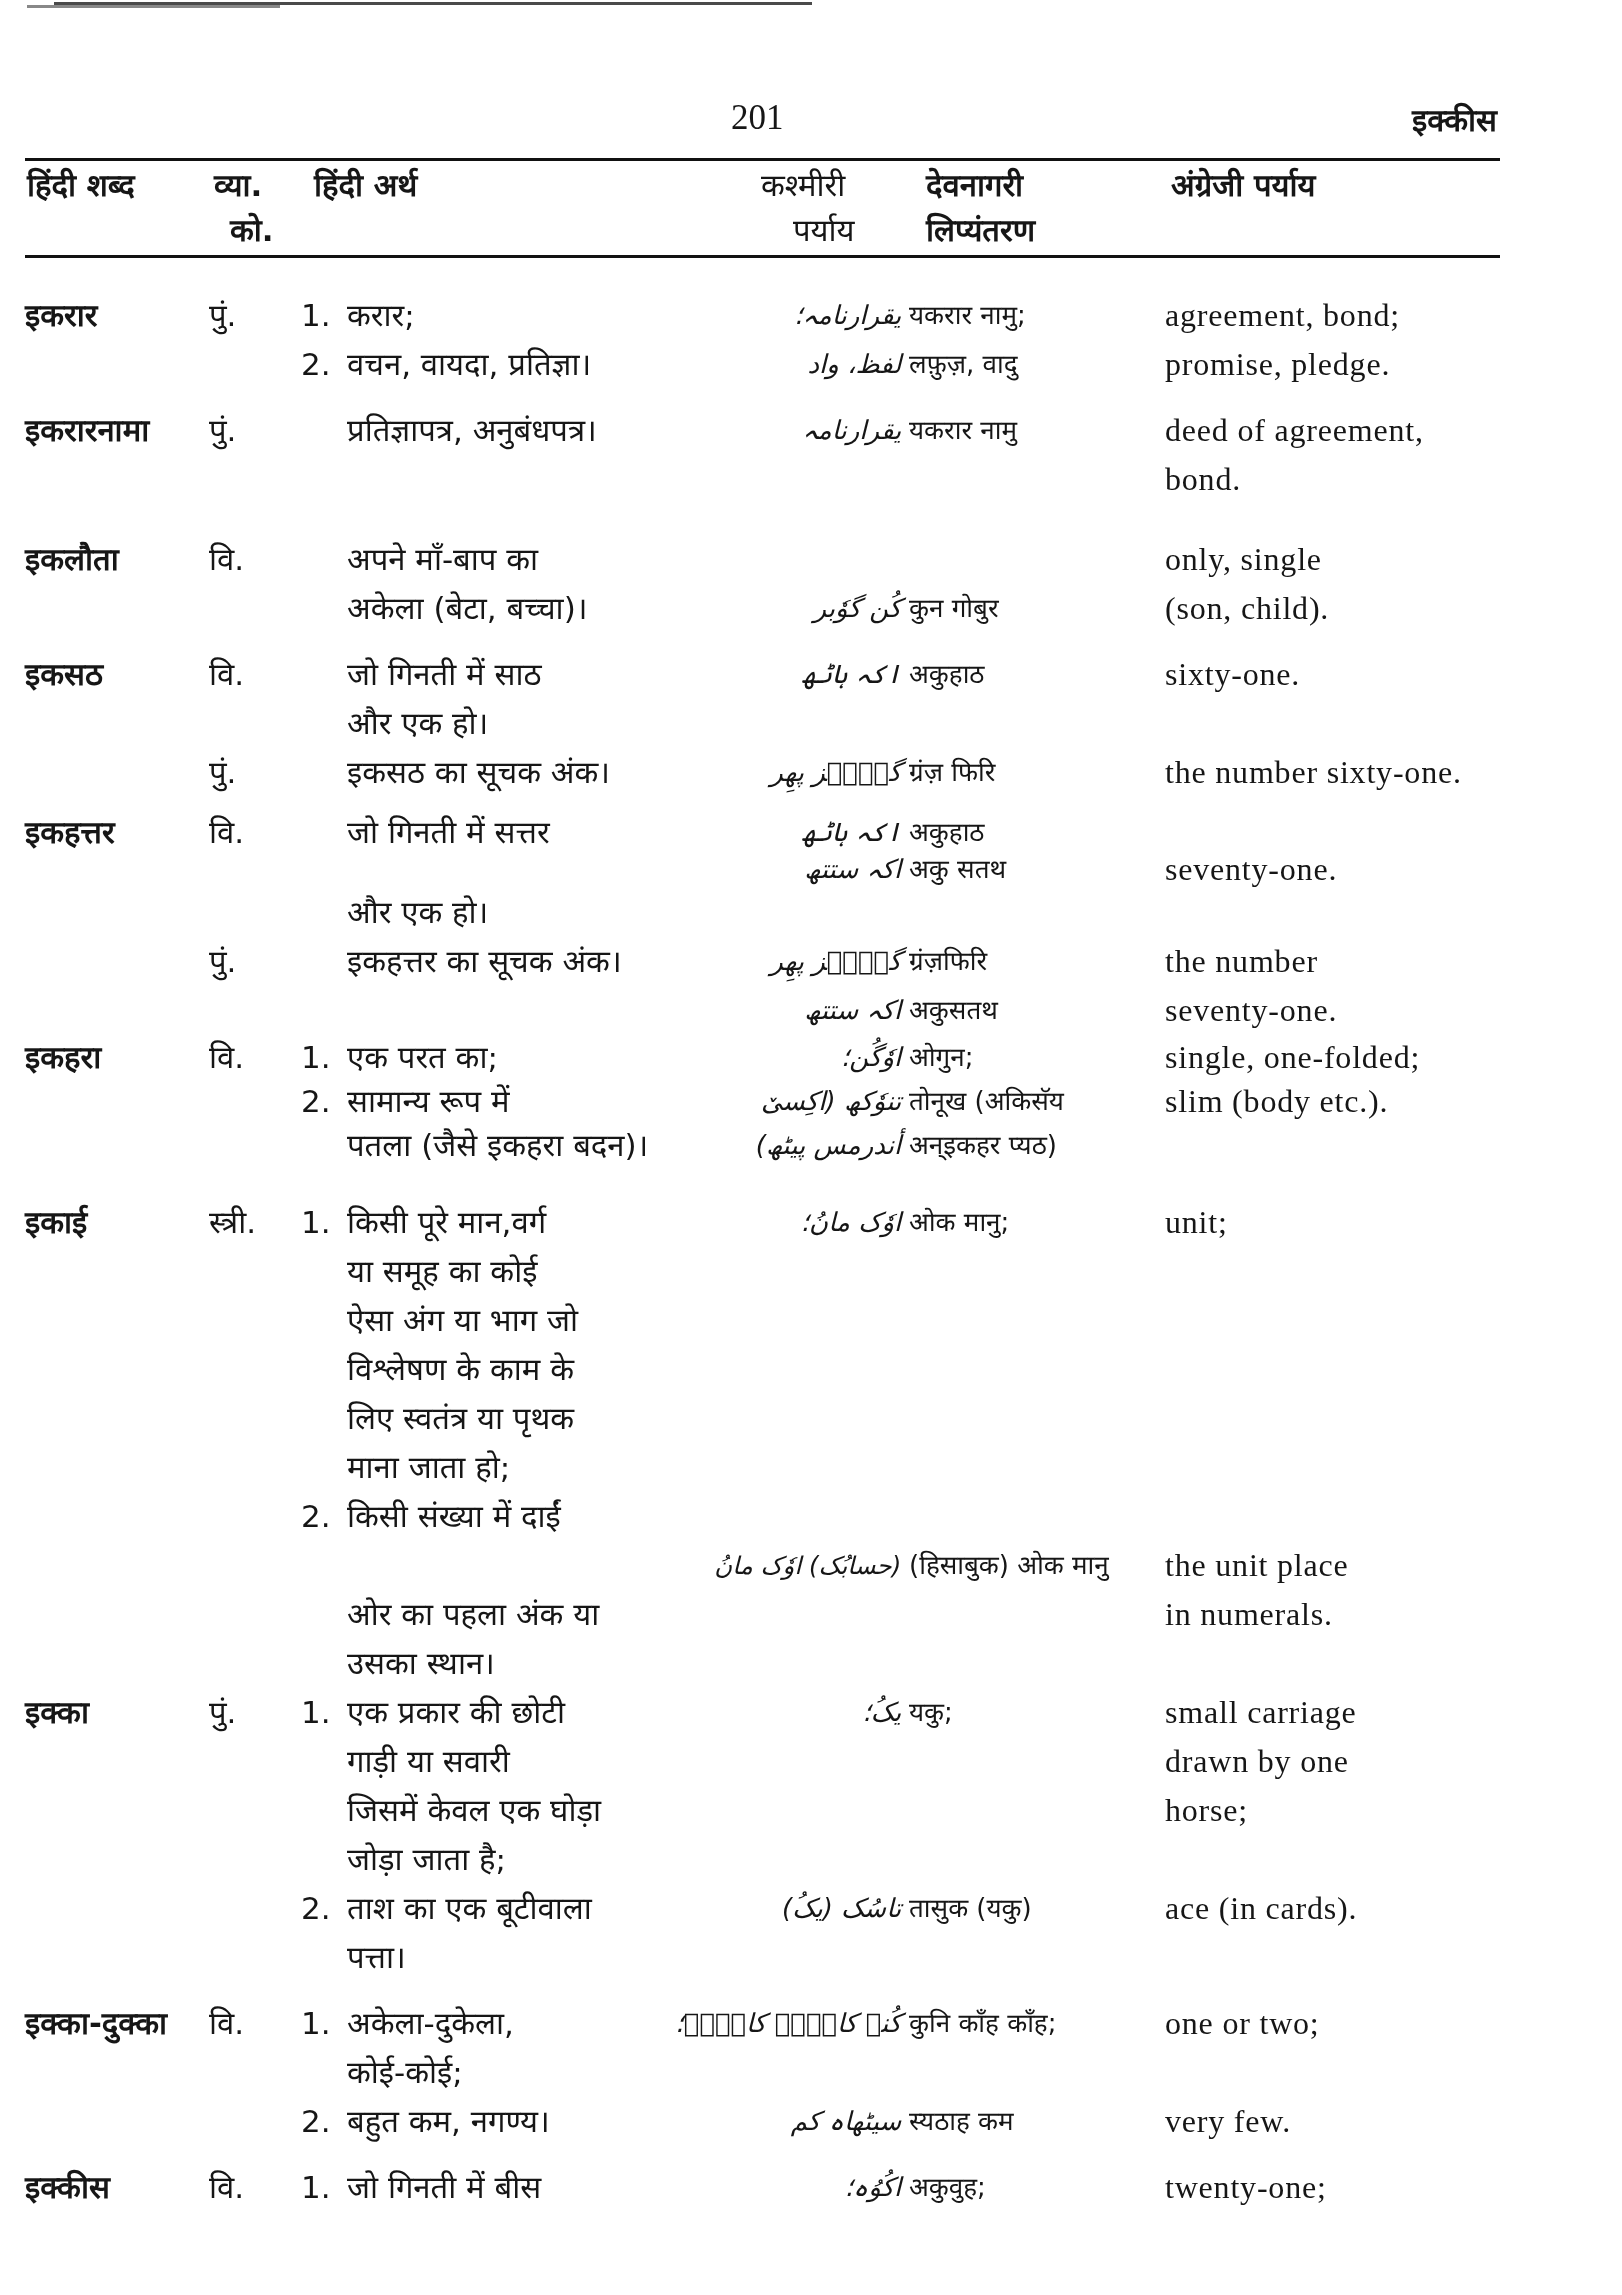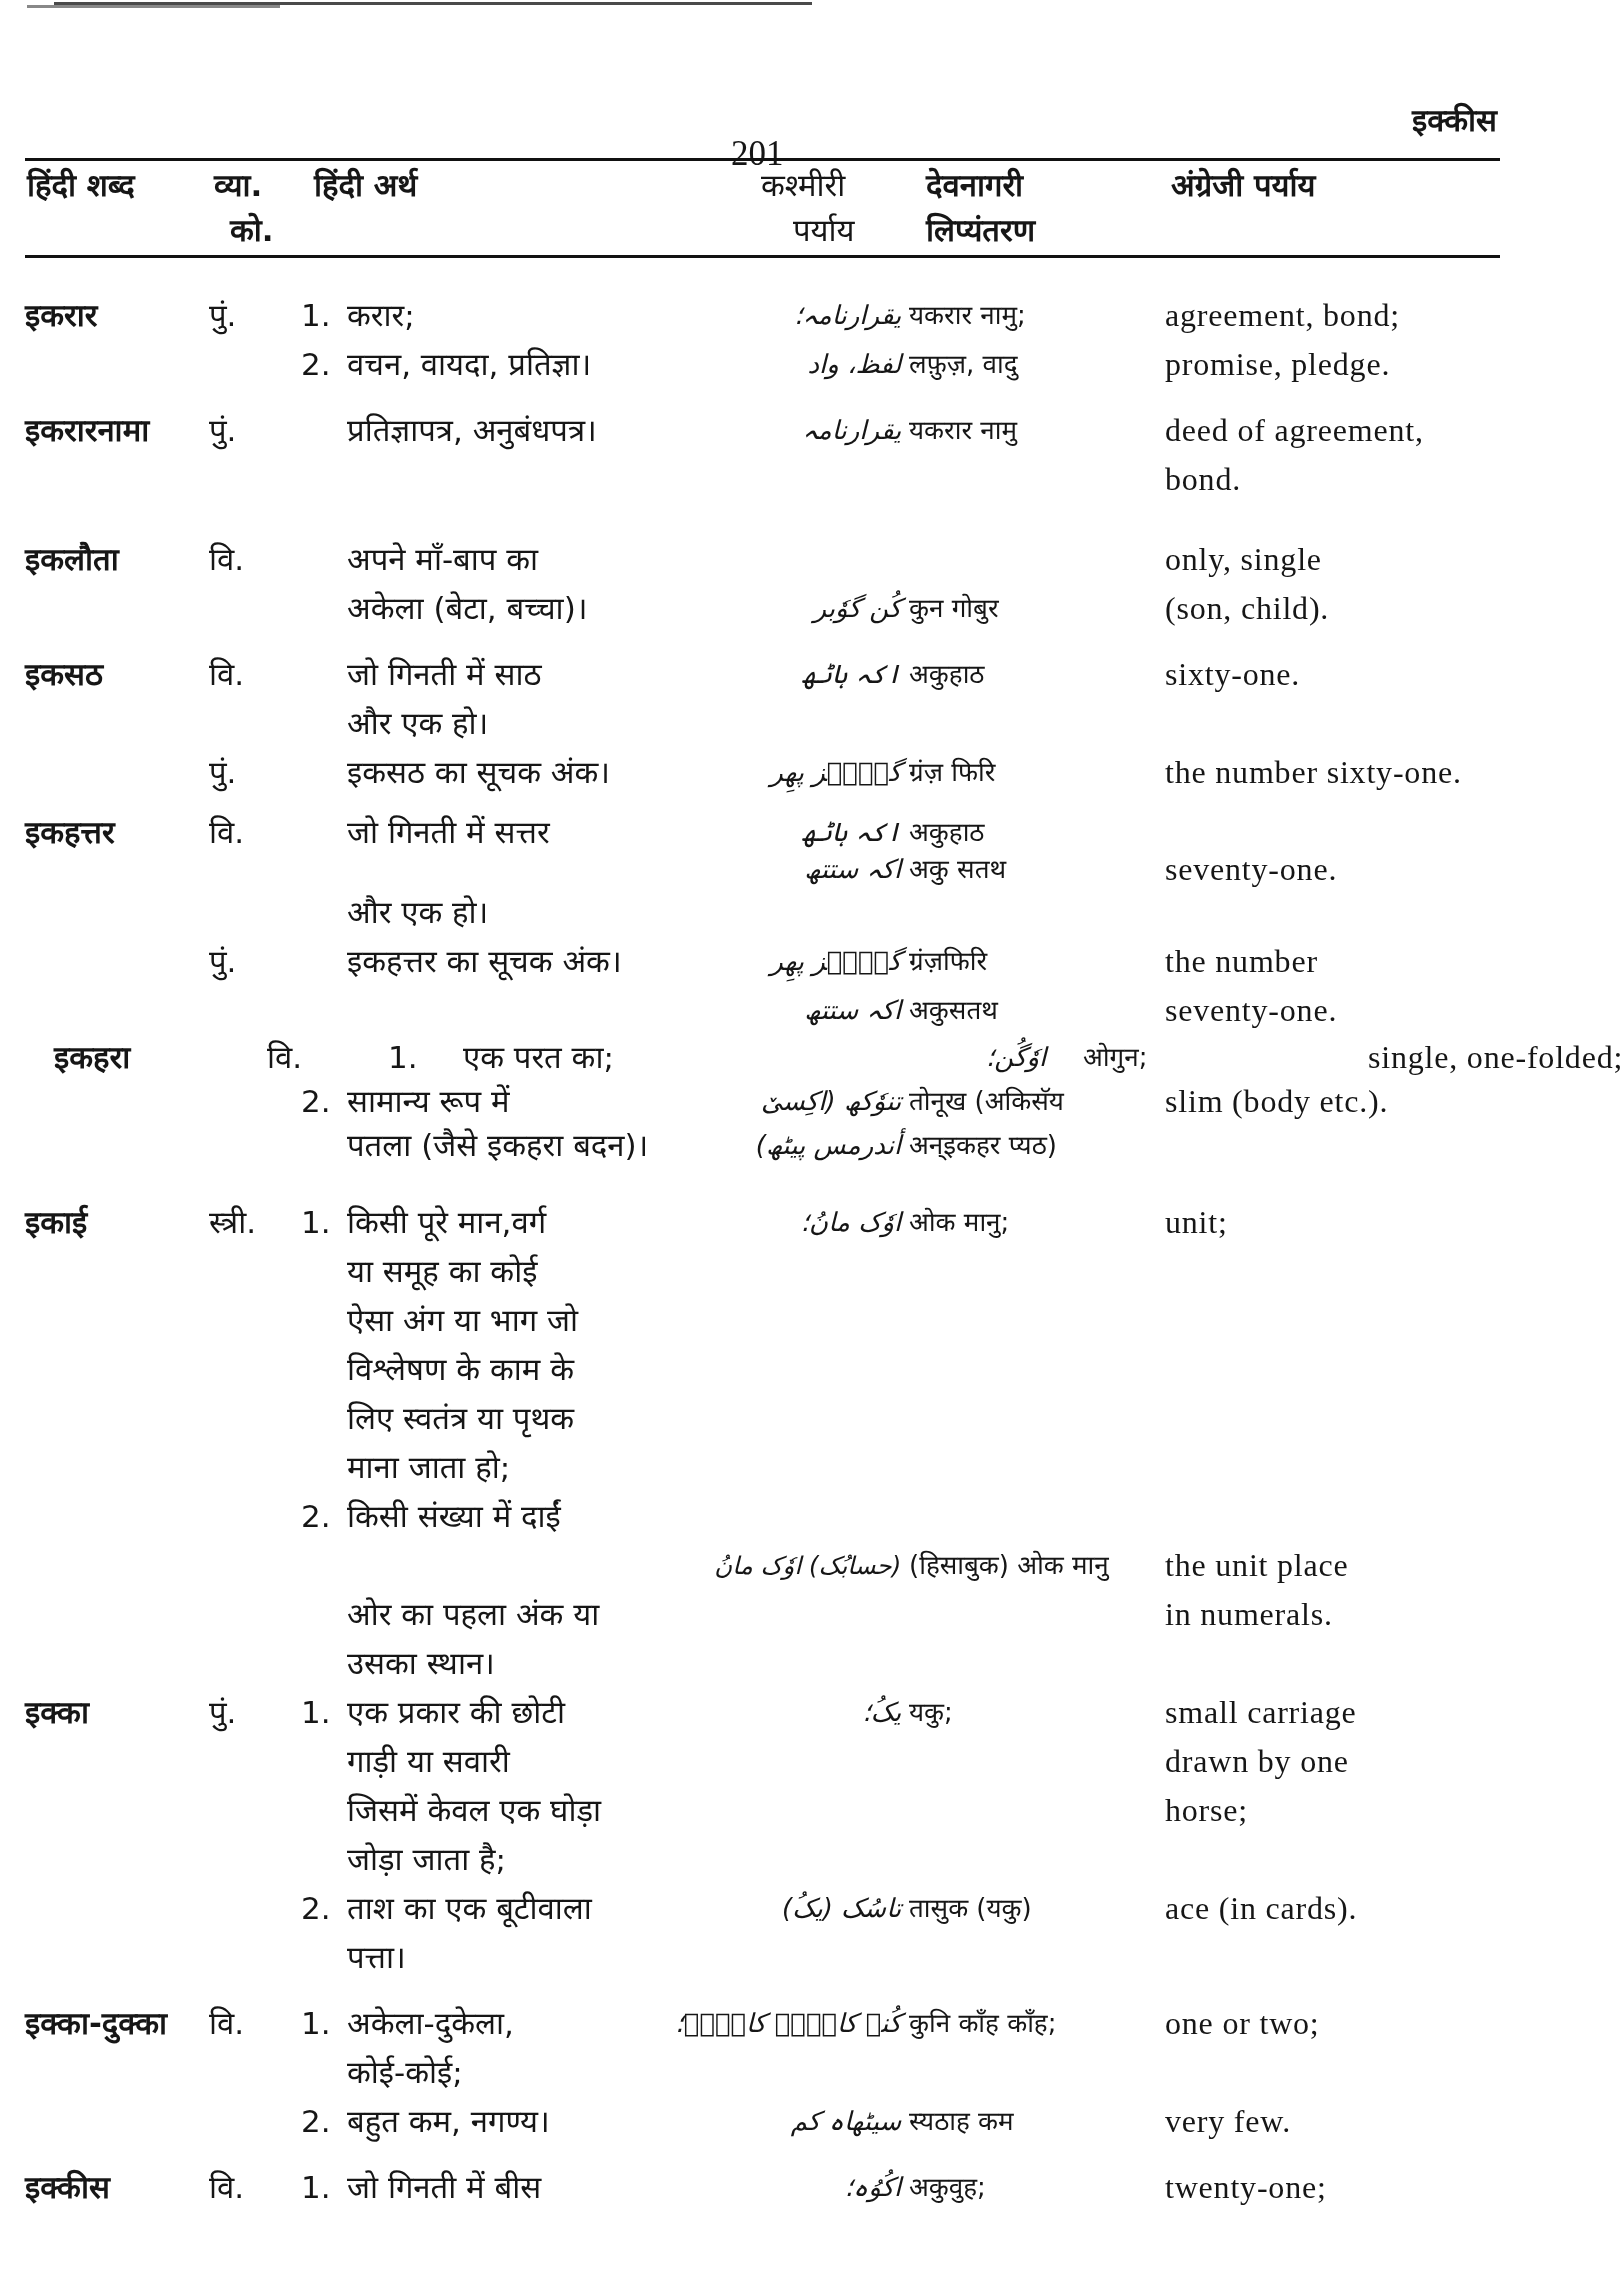--- a/index.html
+++ b/index.html
@@ -1,19 +1,19 @@
 <!DOCTYPE html>
 <html style="font-size:12.2px"><head>
 <meta charset="utf-8">
 <style>
   html, body { margin: 0; padding: 0; background: #ffffff; }
   body { width: 1623px; height: 2295px; position: relative; overflow: hidden; color: #161616; font-family: "DejaVu Sans", sans-serif; }
   .bleed-line { position: absolute; top: 1.5px; left: 54px; width: 758px; height: 3.1px; background: #2a2a2a; opacity: .85; }
   .bleed-line2 { position: absolute; top: 5.4px; left: 27px; width: 253px; height: 2.3px; background: #555; opacity: .7; }
-  .page-number { position: absolute; top: 98px; left: 731px; font-family: "Liberation Serif", serif; font-size: 35px; margin-top: 36px; }
+  .page-number { position: absolute; top: 98px; left: 731px; font-family: "Liberation Serif", serif; font-size: 35px; }
   .running-head { position: absolute; top: 98px; right: 126px; font-size: 31px; font-weight: bold; }
   .rule { position: absolute; left: 25px; width: 1475px; background: #111; }
   .rule.top { top: 158px; height: 3.1px; }
   .rule.bottom { top: 255px; height: 3.1px; }
   .hdr { position: absolute; font-size: 31px; font-weight: bold; line-height: 44px; }
   .entries { position: absolute; top: 291px; left: 0; width: 1525px; }
   .row { position: relative; display: grid;
          grid-template-columns: 25px 184px 92px 46px 413px 149px 256px 1223px;
          font-size: 31px; line-height: 49px; }
   .row > div { white-space: nowrap; }
@@ -145,21 +145,21 @@
     <div class="ks">گرٛنٛز پھِر</div>
     <div class="dv">ग्रंज़फिरि</div>
     <div class="en">the number</div>
   </div>
   <div class="row">
     <div class="ks">اکہ ستتھ</div>
     <div class="dv">अकुसतथ</div>
     <div class="en">seventy-one.</div>
   </div>
 
-  <div class="row" style="line-height:44px;gap:29px;">
+  <div class="row" style="line-height:44px;">
     <div class="hw">इकहरा</div>
     <div class="gr">वि.</div>
     <div class="num">1.</div>
     <div class="mean">एक परत का;</div>
     <div class="ks">اوٗگُن؛</div>
     <div class="dv">ओगुन;</div>
     <div class="en">single, one-folded;</div>
   </div>
   <div class="row" style="line-height:44px;">
     <div class="num">2.</div>

